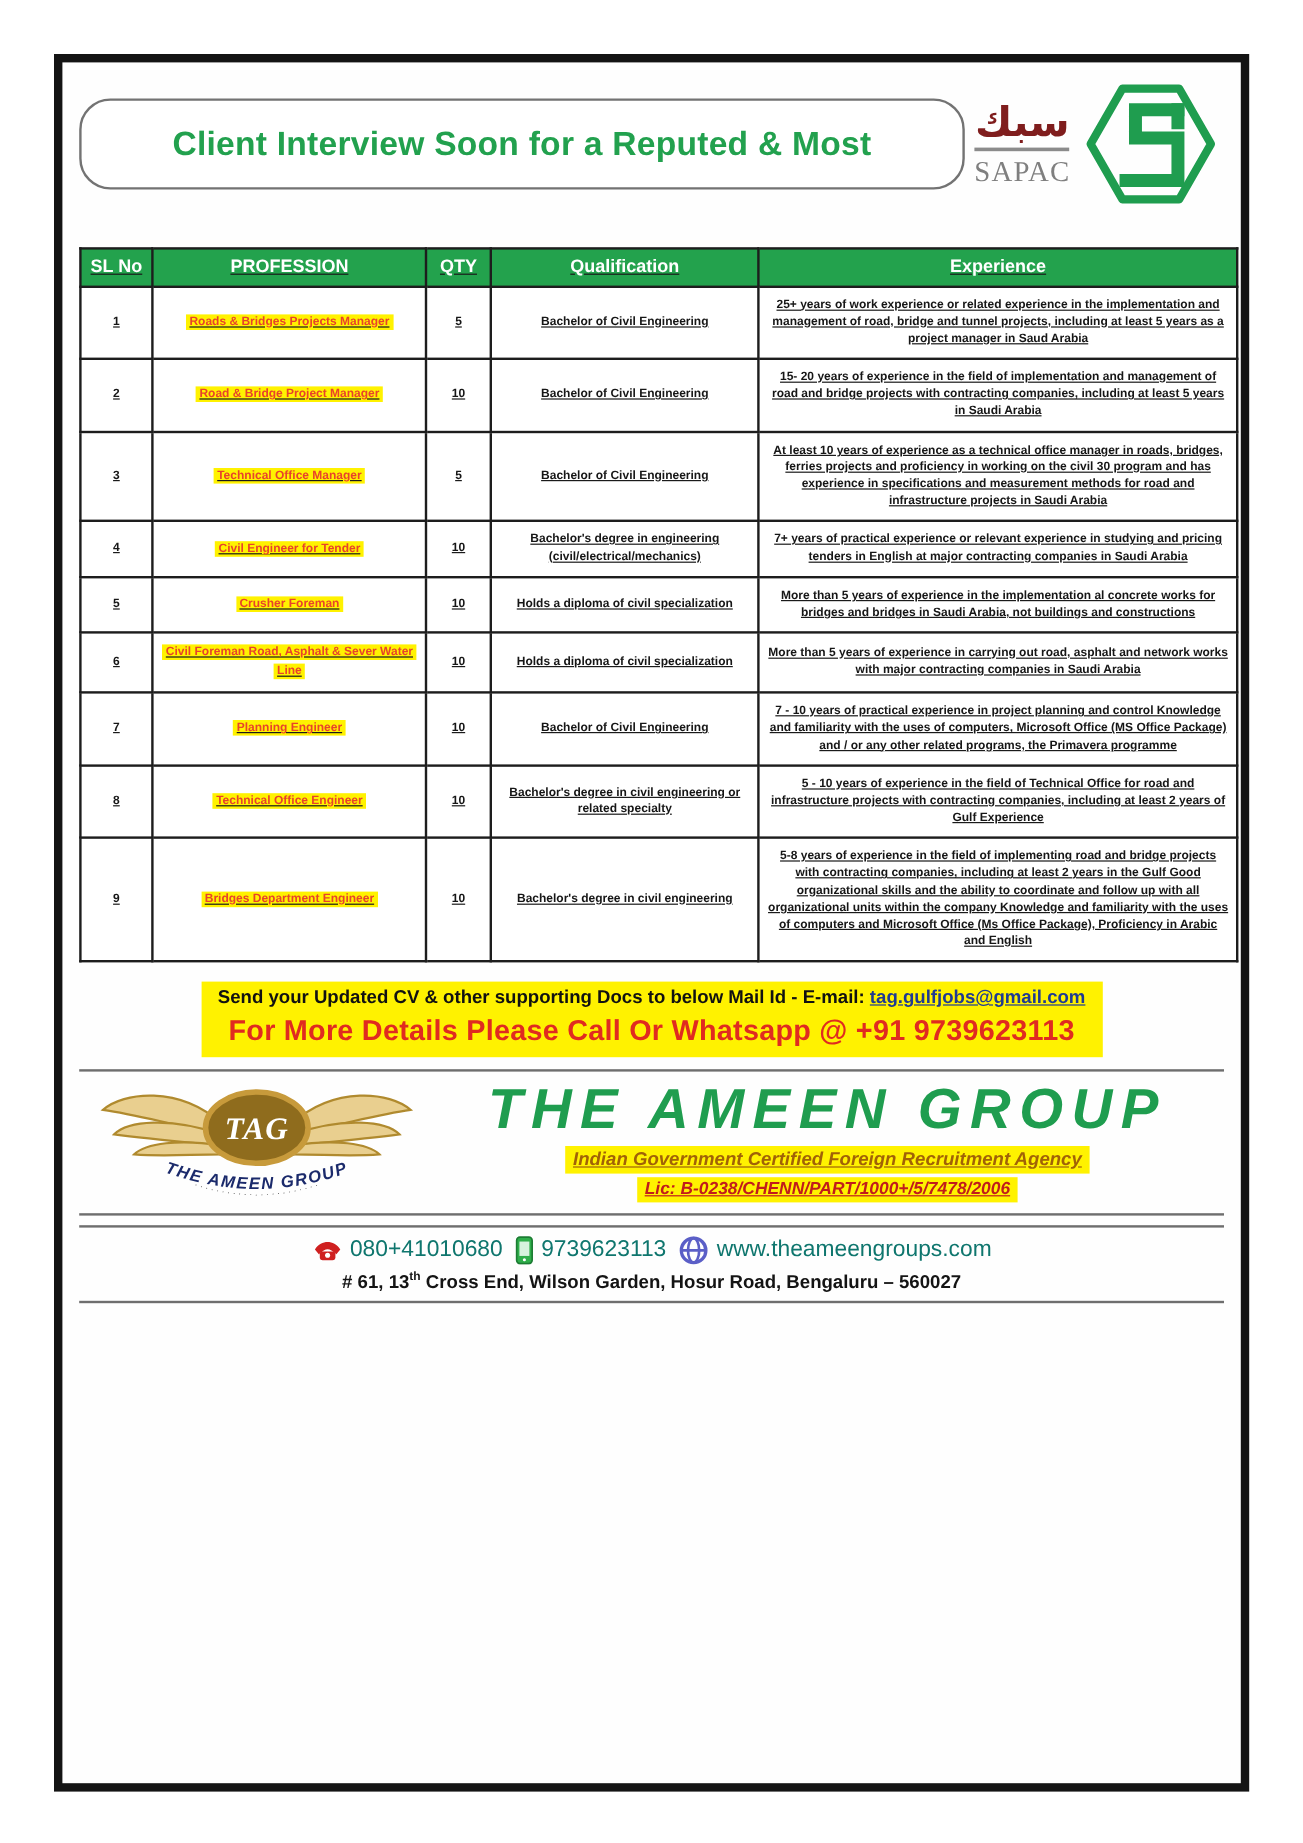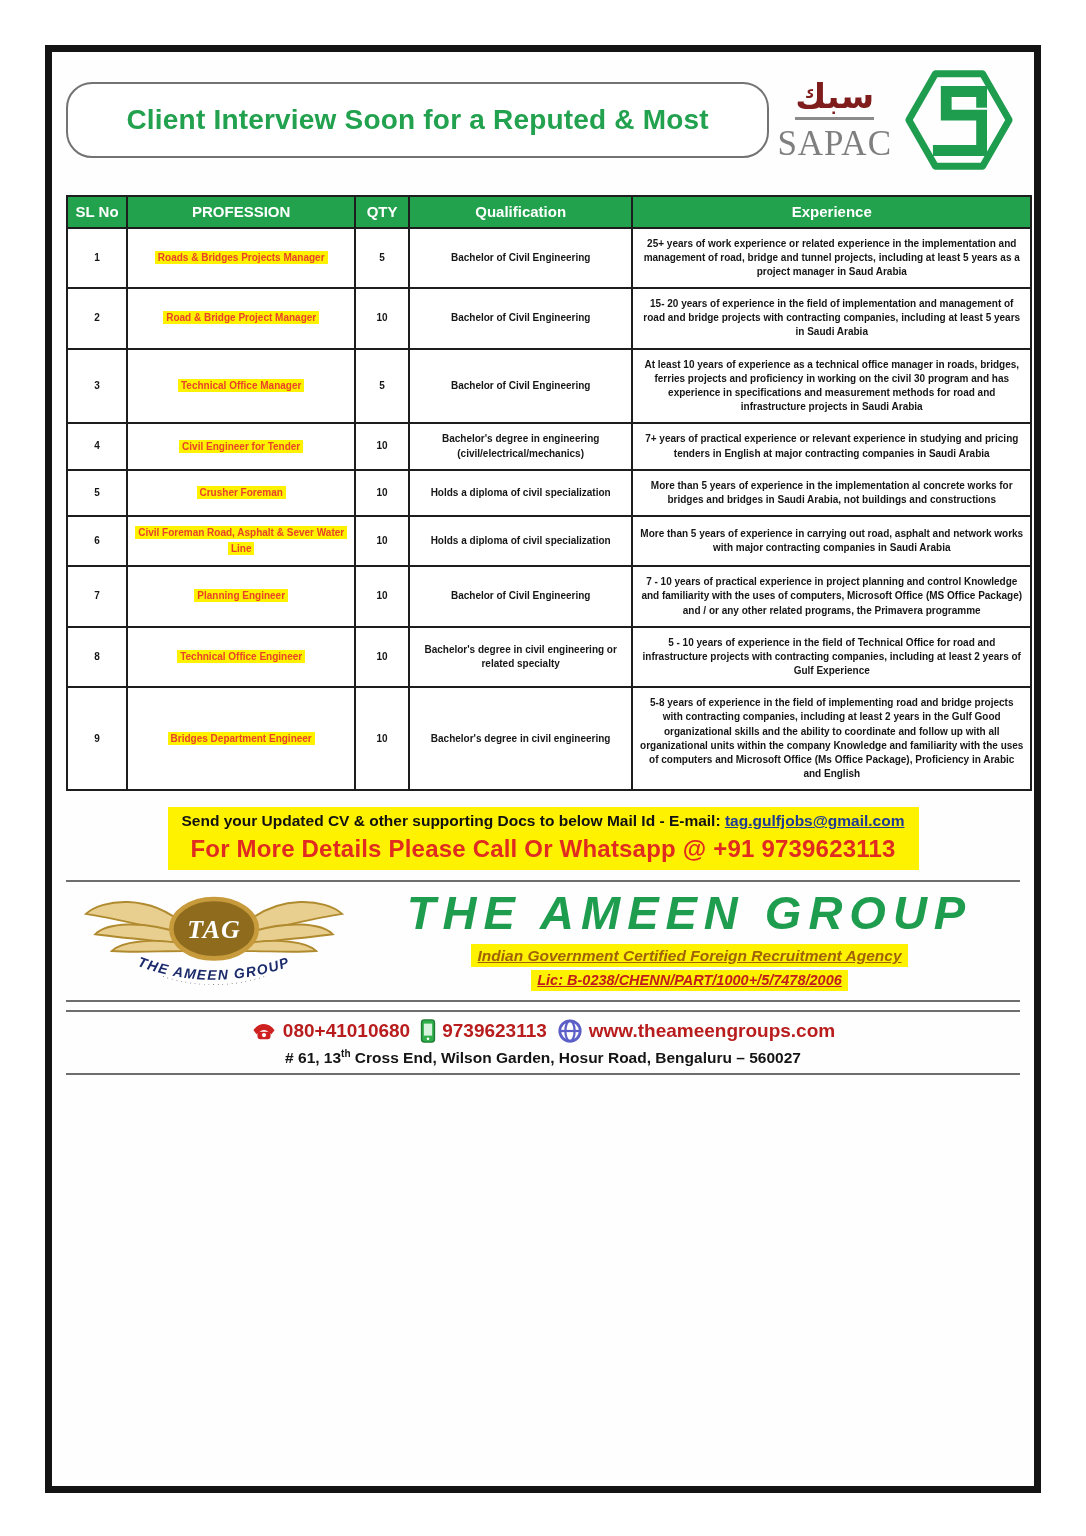--- a/index.html
+++ b/index.html
@@ -22,25 +22,26 @@
   .title-line{
     color:#22a14e;font-size:28px;font-weight:bold;line-height:1.55;
     letter-spacing:.2px;
   }
   .sapac{display:flex;align-items:center;gap:8px;padding-right:2px;}
   .sapac-txt{display:flex;flex-direction:column;align-items:center;line-height:1;}
   .sapac-ar{
     font-family:"DejaVu Sans",sans-serif;font-size:34px;font-weight:bold;
     color:#7f1d1d;border-bottom:3px solid #8b8b8b;padding-bottom:4px;margin-bottom:6px;
   }
-  .sapac-en{font-family:"Liberation Serif",serif;font-size:35px;color:#7f7f7f;letter-spacing:1px;}
+  .sapac-en{font-family:"Liberation Serif",serif;font-size:24px;color:#7f7f7f;letter-spacing:1px;}
   
   table.jobs{
-    border-collapse:collapse;width:966px;margin:19px auto 0 auto;
+    border-collapse:collapse;width:966px;margin:30px auto 0 auto;
     table-layout:fixed;
+    text-decoration:underline;
   }
   table.jobs th,table.jobs td{
     border:2px solid #1d1d1d;vertical-align:middle;text-align:center;
   }
   table.jobs th{
     background:#23a24d;color:#ffffff;font-size:15px;font-weight:bold;
     padding:5px 2px;line-height:1.3;
   }
   th.w-sl{width:5.8%;}
   th.w-prof{width:23.8%;}
@@ -81,21 +82,21 @@
     font-size:15.5px;text-decoration:underline;padding:0 6px;
   }
   .lic-line{
     display:inline-block;background:#fff200;color:#c11c1c;font-weight:bold;
     font-size:14.5px;text-decoration:underline;padding:0 6px;margin-top:2px;
   }
   .dbl-rule{margin-top:8px;}
   .dbl-rule .rule+.rule{margin-top:8px;}
   .contact-row{
     display:flex;align-items:center;justify-content:center;gap:10px;
-    margin-top:6px;font-size:19px;font-weight:bold;color:#b91c1c;
+    margin-top:6px;font-size:19px;font-weight:normal;color:#0f766e;
   }
   .contact-item{display:flex;align-items:center;gap:6px;}
   .addr-line{
     text-align:center;font-size:15.5px;font-weight:bold;color:#141414;margin-top:4px;
   }
   .addr-line sup{font-size:10px;}
   .bottom-rule{margin-top:6px;}
   svg{display:block;}
 </style>
 </head>

